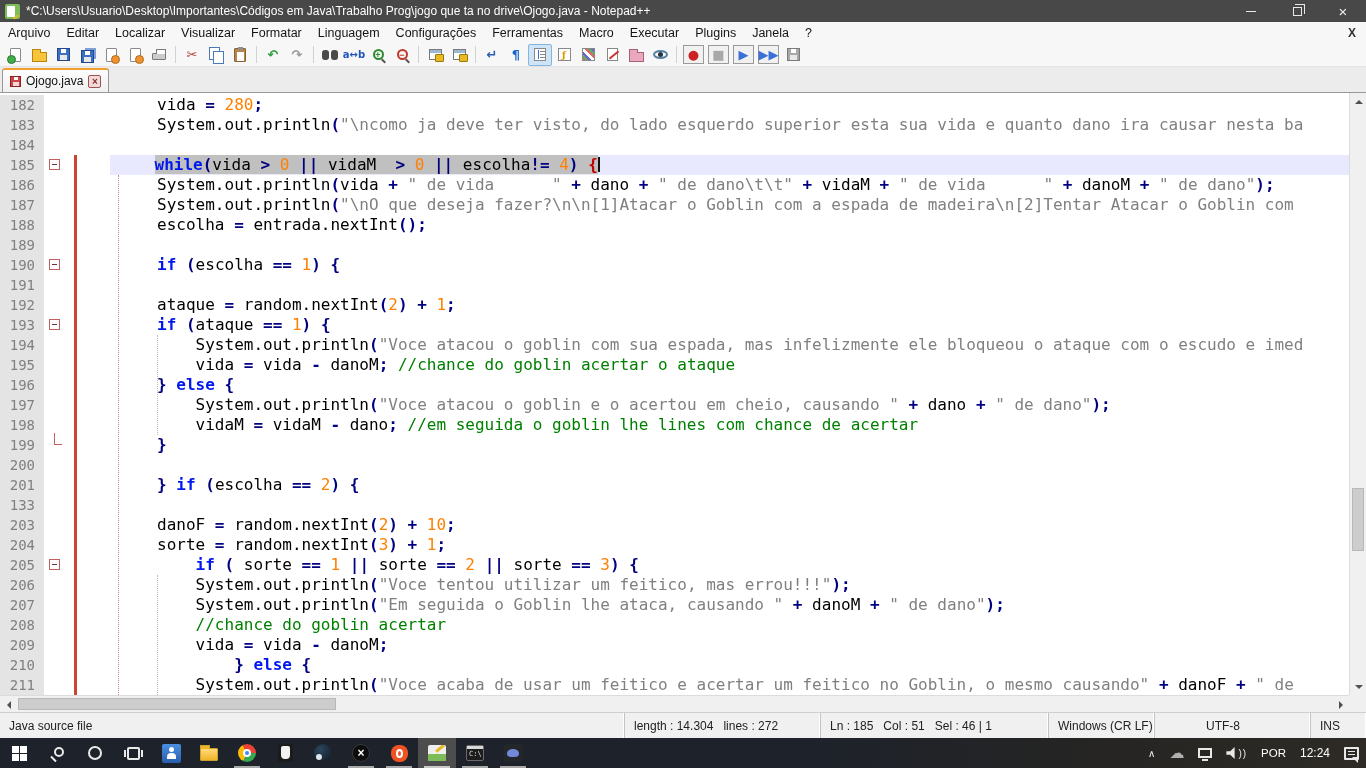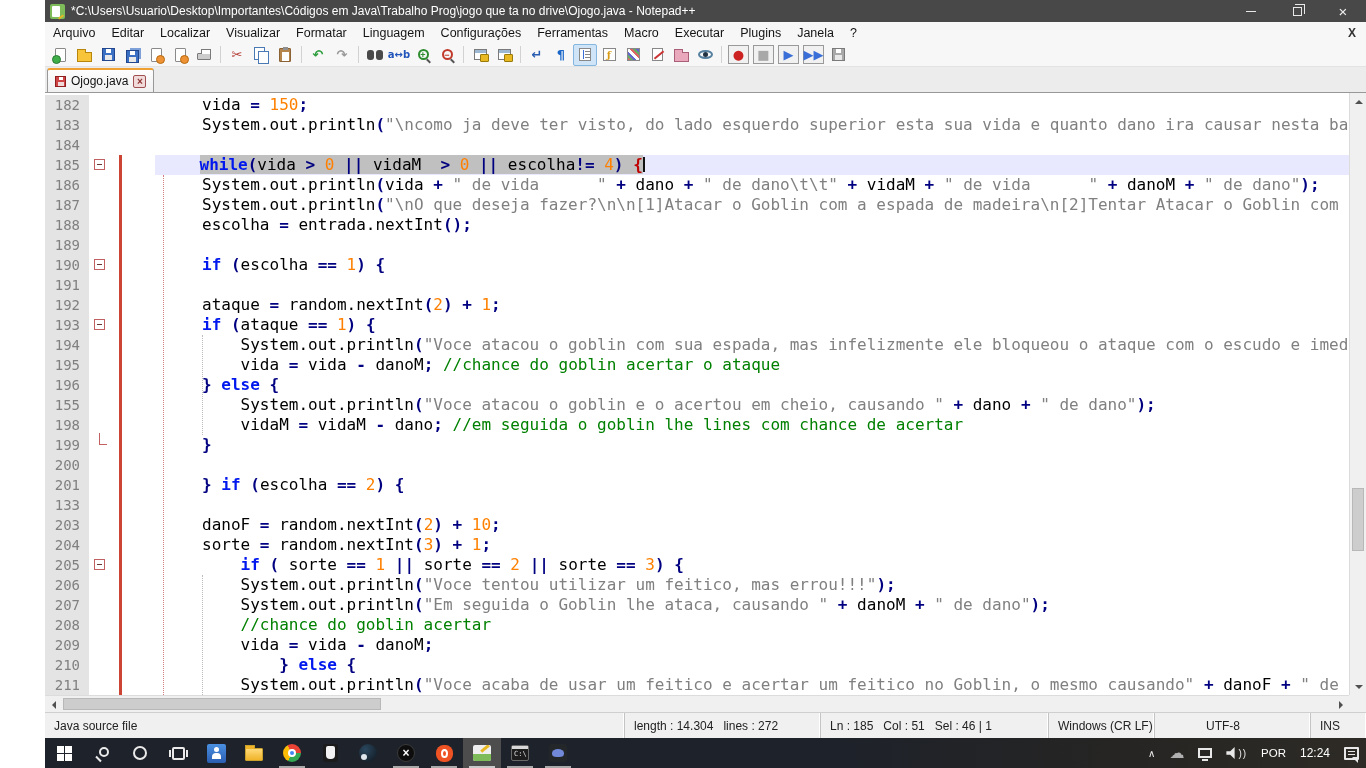--- a/index.html
+++ b/index.html
@@ -1,17 +1,17 @@
 <!DOCTYPE html>
 <html><head>
 <meta charset="utf-8">
 <style>
   * { box-sizing: border-box; margin: 0; padding: 0; }
   html,body { width:1366px; height:768px; overflow:hidden; font-family:"Liberation Sans","DejaVu Sans",sans-serif; }
-  #screen { width:1366px; height:768px; position:relative; background:#fff;padding-left:45px; }
+  #screen { width:1366px; height:768px; position:relative; background:#fff; }
 
   
   .titlebar { height:22px; background:#484848; display:flex; align-items:center; color:#fff; }
   .titlebar .appicon { width:15px; height:15px; margin:0 6px 0 5px; background:#7ebc59; border-radius:2px; position:relative; flex:0 0 auto;}
   .titlebar .appicon::after { content:""; position:absolute; left:2px; top:2px; width:8px; height:11px; background:#fff; border-radius:1px;}
   .titlebar .appicon::before { content:""; position:absolute; right:1px; bottom:1px; width:6px; height:2px; background:#e8b923; z-index:2; transform:rotate(-35deg);}
   .title-text { font-size:12px; white-space:nowrap; overflow:hidden; flex:1; }
   .wc { width:46px; height:22px; display:flex; align-items:center; justify-content:center; flex:0 0 auto;}
   .wc-min i { display:block; width:10px; height:1px; background:#e8e8e8; }
   .wc-restore i { display:block; width:9px; height:9px; border:1px solid #e8e8e8; position:relative; }
@@ -320,21 +320,21 @@
       <span>Ojogo.java</span>
       <span class="tclose">×</span>
     </div>
   </div>
 
   <div class="editor">
     <div class="rows" id="rows">
         <div class="row">
           <span class="ln">182</span>
           <span class="fold"></span>
-          <span class="codeline"><span class="y-d">        vida </span><span class="y-o">= </span><span class="y-n">150</span><span class="y-o">;</span></span>
+          <span class="codeline"><span class="y-d">        vida </span><span class="y-o">= </span><span class="y-n">280</span><span class="y-o">;</span></span>
         </div>
         <div class="row">
           <span class="ln">183</span>
           <span class="fold"></span>
           <span class="codeline"><span class="y-d">        System.out.println</span><span class="y-o">(</span><span class="y-s">"\ncomo ja deve ter visto, do lado esquerdo superior esta sua vida e quanto dano ira causar nesta ba</span></span>
         </div>
         <div class="row">
           <span class="ln">184</span>
           <span class="fold"></span>
           <span class="codeline"></span>
@@ -399,21 +399,21 @@
           <span class="ln">195</span>
           <span class="fold"></span>
           <span class="codeline"><span class="y-d">            vida </span><span class="y-o">= </span><span class="y-d">vida </span><span class="y-o">- </span><span class="y-d">danoM</span><span class="y-o">; </span><span class="y-c">//chance do goblin acertar o ataque</span></span>
         </div>
         <div class="row">
           <span class="ln">196</span>
           <span class="fold"></span>
           <span class="codeline"><span class="y-d">        </span><span class="y-o">} </span><span class="y-k">else</span><span class="y-d"> </span><span class="y-o">{</span></span>
         </div>
         <div class="row">
-          <span class="ln">155</span>
+          <span class="ln">197</span>
           <span class="fold"></span>
           <span class="codeline"><span class="y-d">            System.out.println</span><span class="y-o">(</span><span class="y-s">"Voce atacou o goblin e o acertou em cheio, causando "</span><span class="y-d"> </span><span class="y-o">+</span><span class="y-d"> dano </span><span class="y-o">+</span><span class="y-d"> </span><span class="y-s">" de dano"</span><span class="y-o">);</span></span>
         </div>
         <div class="row">
           <span class="ln">198</span>
           <span class="fold"></span>
           <span class="codeline"><span class="y-d">            vidaM </span><span class="y-o">= </span><span class="y-d">vidaM </span><span class="y-o">- </span><span class="y-d">dano</span><span class="y-o">; </span><span class="y-c">//em seguida o goblin lhe lines com chance de acertar</span></span>
         </div>
         <div class="row">
           <span class="ln">199</span>

